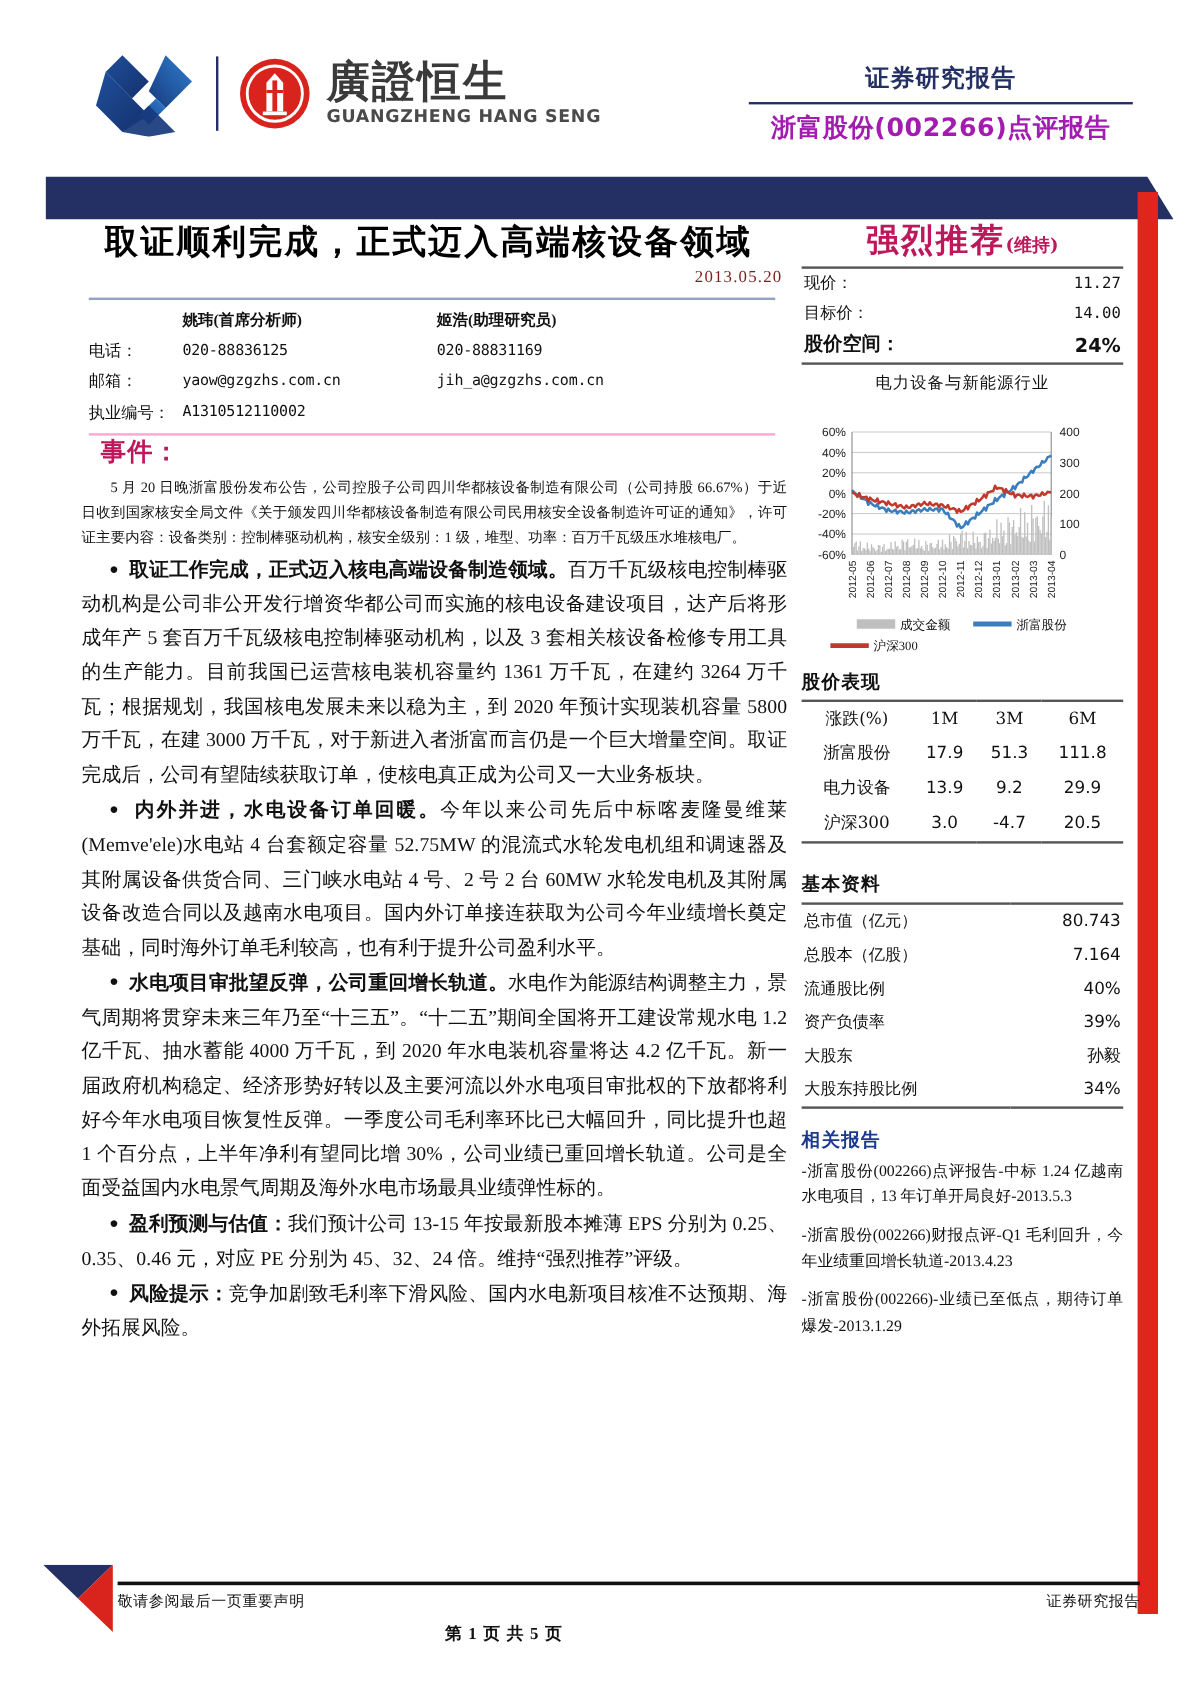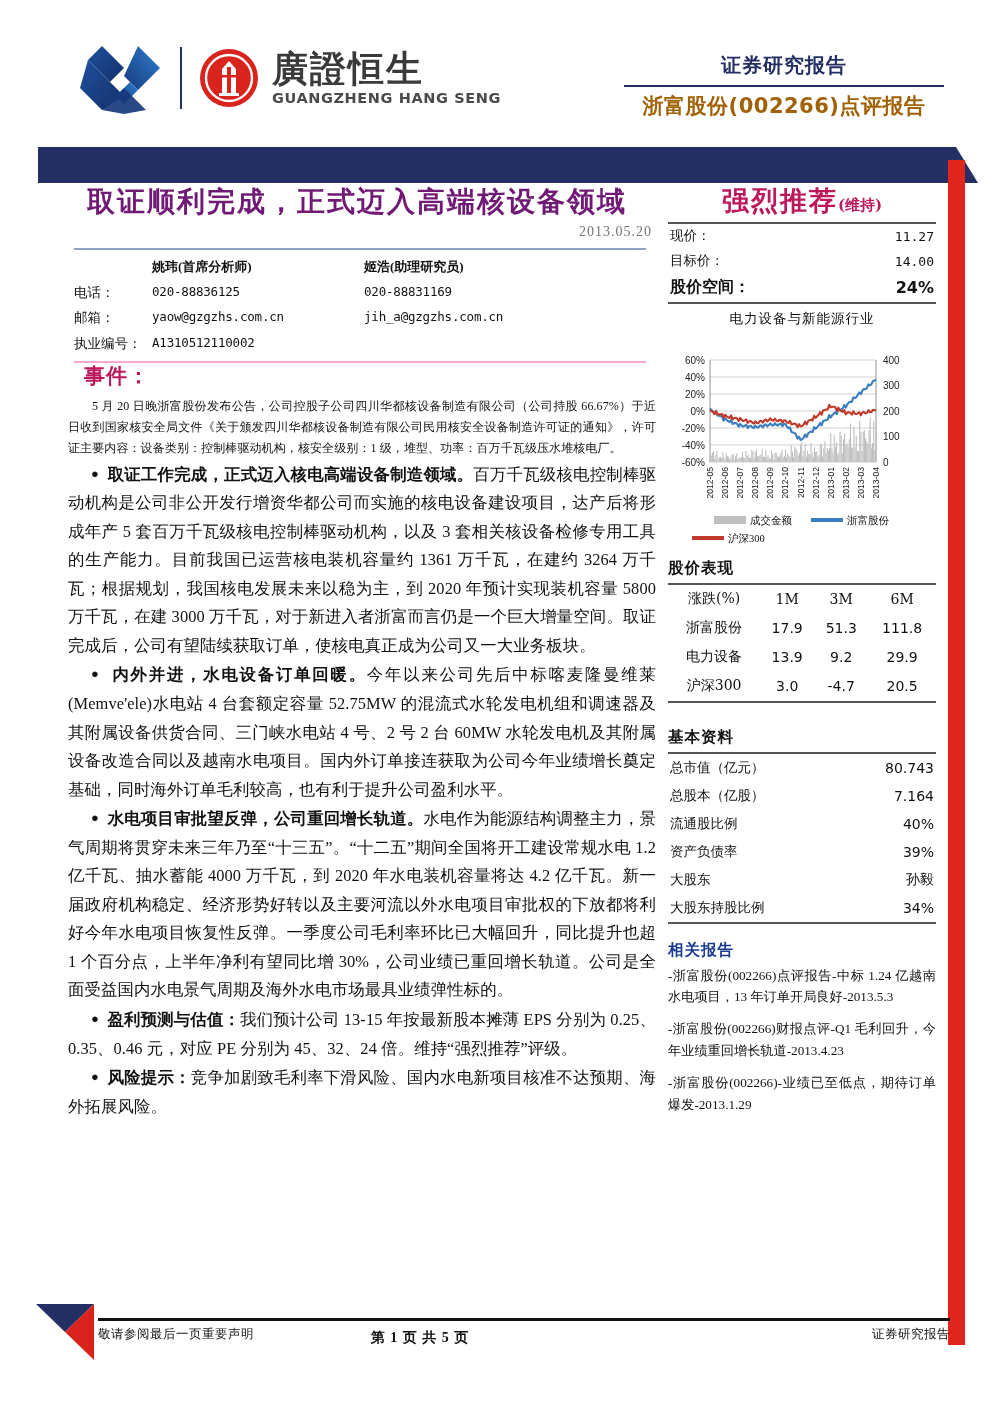--- a/index.html
+++ b/index.html
@@ -74,21 +74,21 @@
   }
   .hdr-rule {
     height: 2px;
     background: #243064;
     margin: 2px 0 5px 0;
   }
   .hdr-title2 {
     font-family: "DejaVu Sans", sans-serif;
     font-size: 21px;
     font-weight: bold;
-    color: #a16207;
+    color: #a21caf;
     letter-spacing: 0.5px;
   }
 
   
   #navybar {
     position: absolute;
     left: 38px; top: 147px;
     width: 940px; height: 36px;
   }
 
@@ -103,30 +103,30 @@
   
   #doctitle {
     position: absolute;
     left: 62px; top: 183px;
     width: 590px;
     text-align: center;
     font-family: "DejaVu Serif", serif;
     font-weight: bold;
     font-size: 28px;
     letter-spacing: 2px;
-    color: #701a75;
+    color: #000000;
   }
   #docdate {
     position: absolute;
     left: 62px; top: 224px;
     width: 590px;
     text-align: right;
     font-size: 14px;
     letter-spacing: 1px;
-    color: #737373;
+    color: #7f1d1d;
   }
 
   
   #analysts {
     position: absolute;
     left: 74px; top: 248px;
     width: 572px;
     border-top: 2px solid #8fa4c6;
     border-bottom: 2px solid #f9a8d4;
     padding: 5px 0 4px 0;
@@ -271,21 +271,21 @@
     letter-spacing: 0.5px;
   }
   .foot-right {
     position: absolute;
     right: 42px; top: 26px;
     font-size: 12.5px;
     letter-spacing: 0.5px;
   }
   .foot-center {
     position: absolute;
-    left: 0; top: 29px;
+    left: 0; top: 53px;
     width: 840px;
     text-align: center;
     font-size: 14px;
     font-weight: bold;
     letter-spacing: 1px;
   }
 </style>
 </head>
 <body>
 

